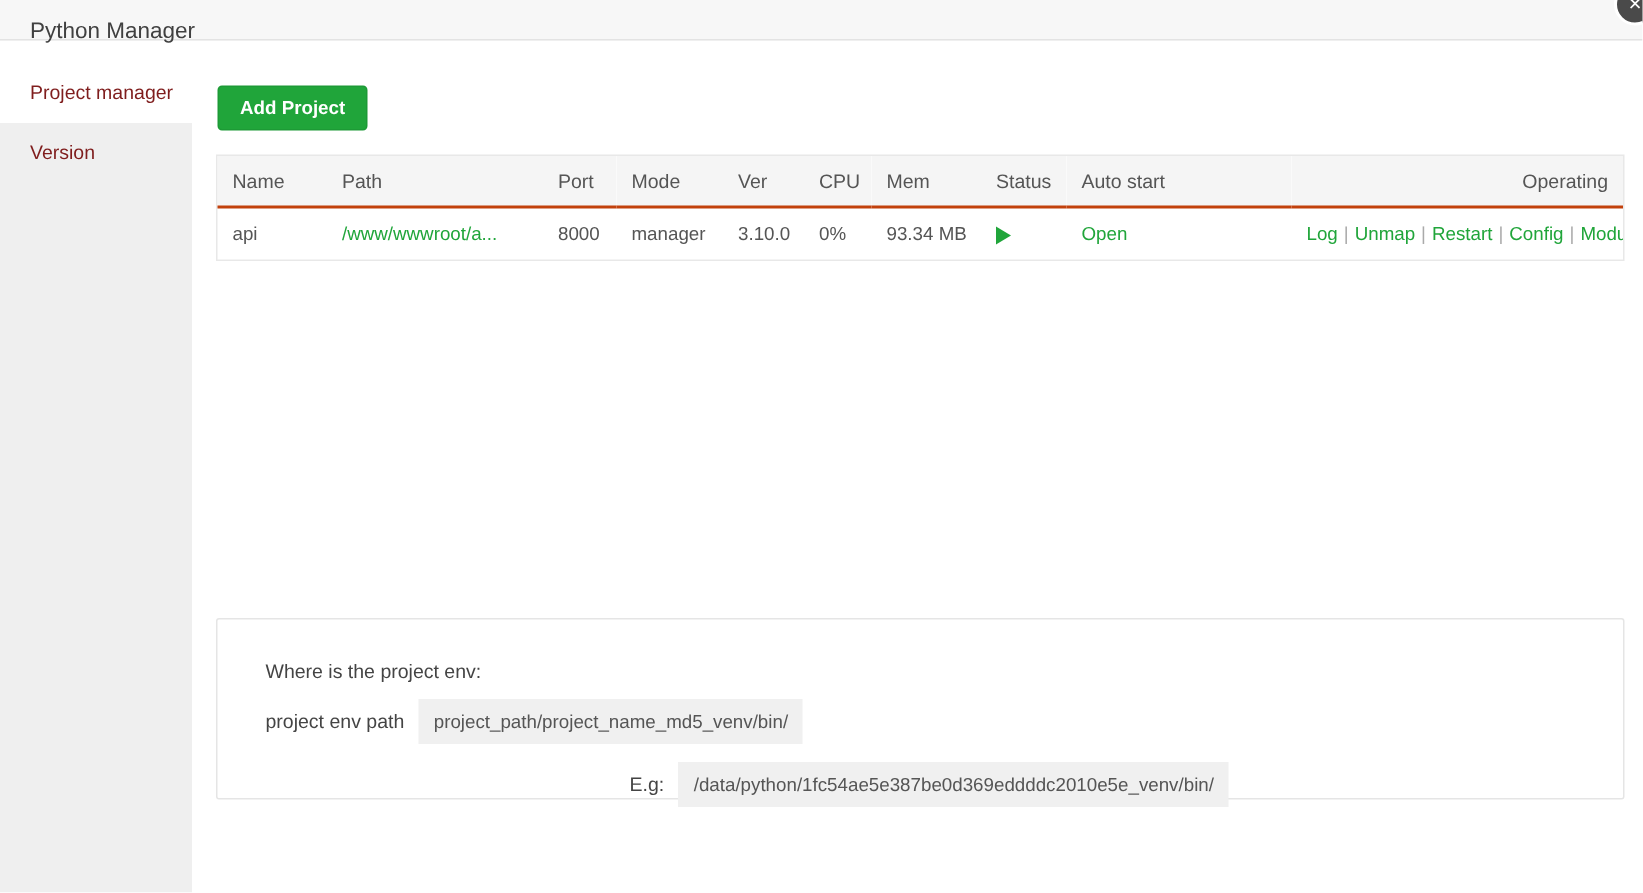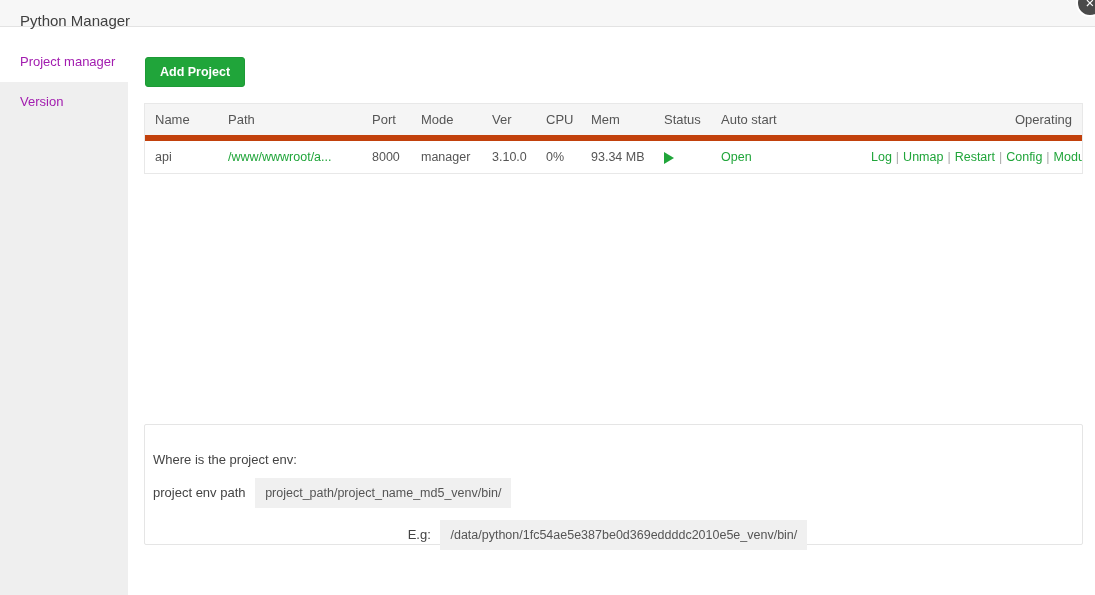--- a/index.html
+++ b/index.html
@@ -56,21 +56,21 @@
     left: 0;
     bottom: 0;
     width: 128px;
     background: #efefef;
   }
   .side-item {
     height: 40px;
     line-height: 40px;
     padding-left: 20px;
     font-size: 13px;
-    color: #a21caf;
+    color: #7f1d1d;
     cursor: pointer;
   }
   .side-item.active {
     background: #ffffff;
   }
 
   
   .content {
     position: absolute;
     top: 42px;
@@ -117,21 +117,21 @@
     text-align: left;
     padding: 0 0 0 10px;
     white-space: nowrap;
     overflow: hidden;
   }
   table.proj td {
     height: 35px;
     font-size: 12.5px;
     color: #555;
     padding: 0 0 0 10px;
-    border-top: 6px solid #c2410c;
+    border-top: 2px solid #c2410c;
     white-space: nowrap;
     overflow: hidden;
   }
   table.proj th.op, table.proj td.op {
     text-align: right;
     padding-right: 10px;
   }
   .glink {
     color: #20a53a;
     text-decoration: none;
@@ -145,27 +145,27 @@
     border-top: 6px solid transparent;
     border-bottom: 6px solid transparent;
     vertical-align: middle;
     cursor: pointer;
   }
 
   
   .help-box {
     position: absolute;
     left: 16px;
-    top: 382px;
+    top: 370px;
     width: 939px;
     height: 121px;
     border: 1px solid #e5e5e5;
     border-radius: 2px;
     background: #fff;
-    padding: 24px 20px 0 8px;
+    padding: 24px 20px 0 32px;
     font-size: 13px;
     color: #444;
   }
   .help-line { margin-bottom: 7px; line-height: 22px; }
   .help-line.eg { margin-top: 12px; text-align: center; }
   .code-chip {
     display: inline-block;
     background: #f0f0f0;
     color: #555;
     padding: 4px 10px;

